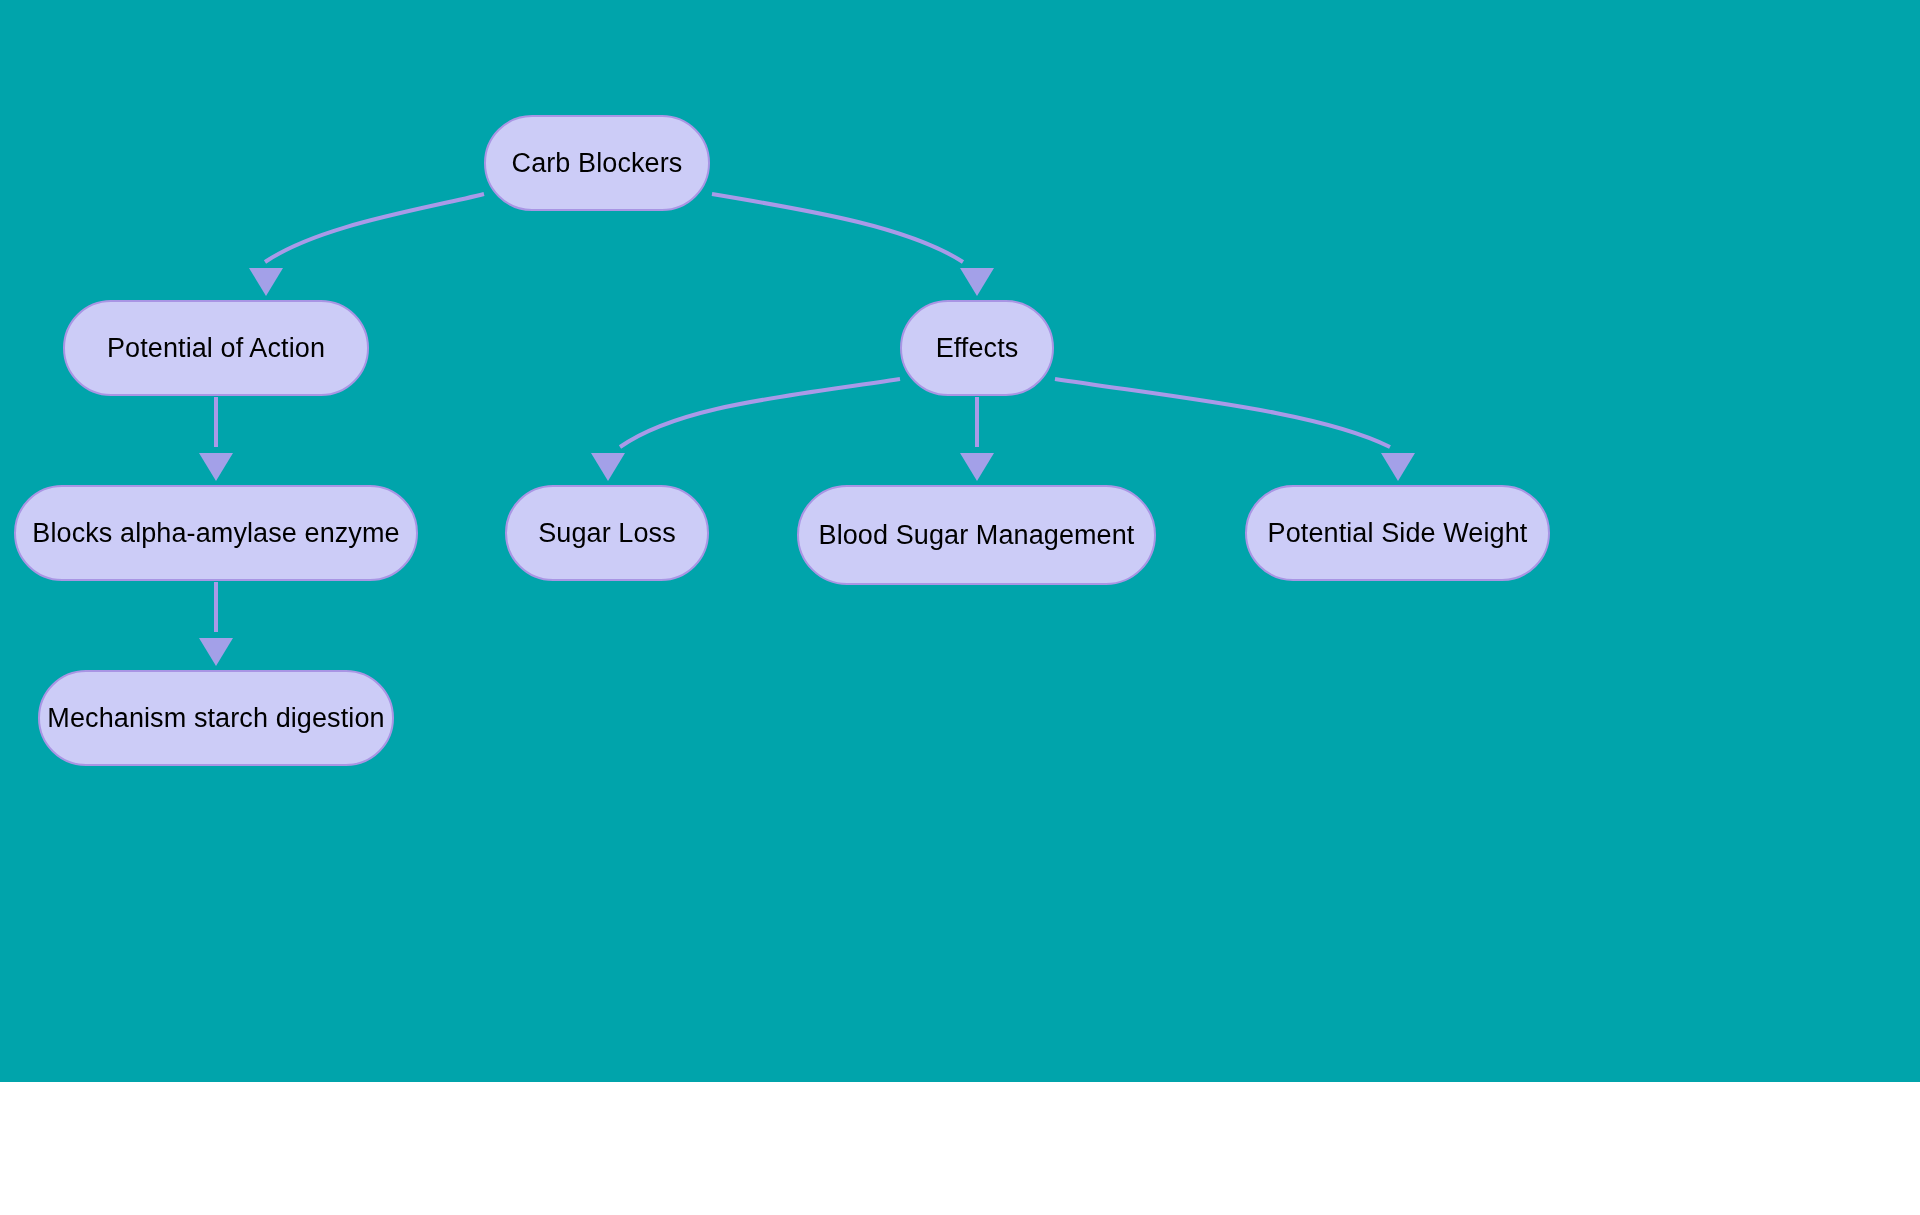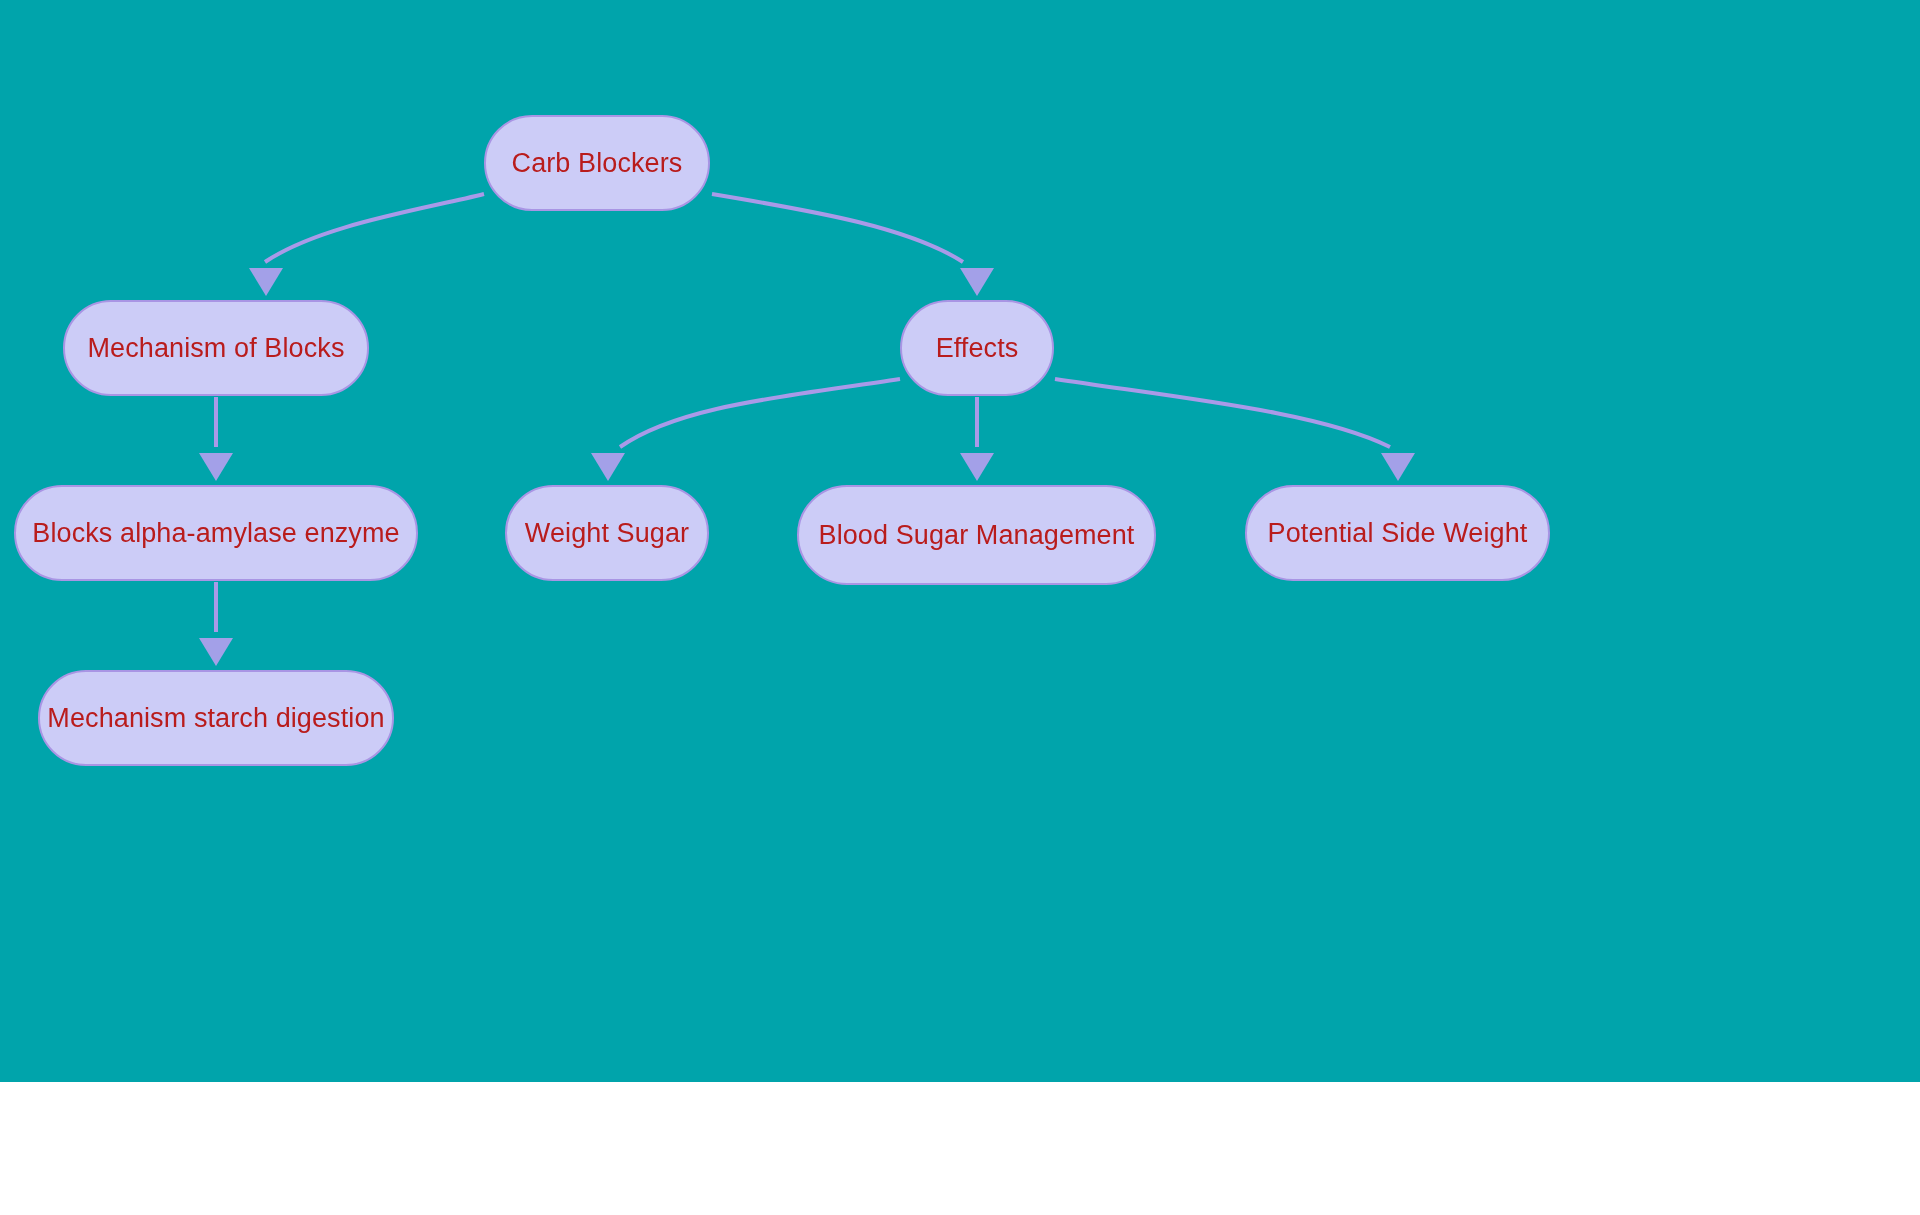--- a/index.html
+++ b/index.html
@@ -32,21 +32,21 @@
   }
   .node {
     position: absolute;
     box-sizing: border-box;
     display: flex;
     align-items: center;
     justify-content: center;
     background: #ccccf7;
     border: 2px solid #a995e4;
     border-radius: 999px;
-    color: #b91c1c;
+    color: #000000;
     font-size: 27px;
     font-weight: 400;
     letter-spacing: 0.1px;
     white-space: nowrap;
     text-align: center;
   }
   .node-label {
     display: block;
     line-height: 1;
   }
@@ -85,33 +85,33 @@
 
     <path d="M 1055 379 C 1180 398, 1320 412, 1390 447" fill="none" stroke="#a99ae8" stroke-width="4"></path>
     <path d="M 1381 453 L 1415 453 L 1398 481 z" fill="#a3a0e8"></path>
   </svg>
 
   <div class="node" style="left:484px; top:115px; width:226px; height:96px;">
     <span class="node-label">Carb Blockers</span>
   </div>
 
   <div class="node" style="left:63px; top:300px; width:306px; height:96px;">
-    <span class="node-label">Mechanism of Blocks</span>
+    <span class="node-label">Potential of Action</span>
   </div>
 
   <div class="node" style="left:14px; top:485px; width:404px; height:96px;">
     <span class="node-label">Blocks alpha-amylase enzyme</span>
   </div>
 
   <div class="node" style="left:900px; top:300px; width:154px; height:96px;">
     <span class="node-label">Effects</span>
   </div>
 
   <div class="node" style="left:505px; top:485px; width:204px; height:96px;">
-    <span class="node-label">Weight Sugar</span>
+    <span class="node-label">Sugar Loss</span>
   </div>
 
   <div class="node" style="left:797px; top:485px; width:359px; height:100px;">
     <span class="node-label">Blood Sugar Management</span>
   </div>
 
   <div class="node" style="left:1245px; top:485px; width:305px; height:96px;">
     <span class="node-label">Potential Side Weight</span>
   </div>
 

